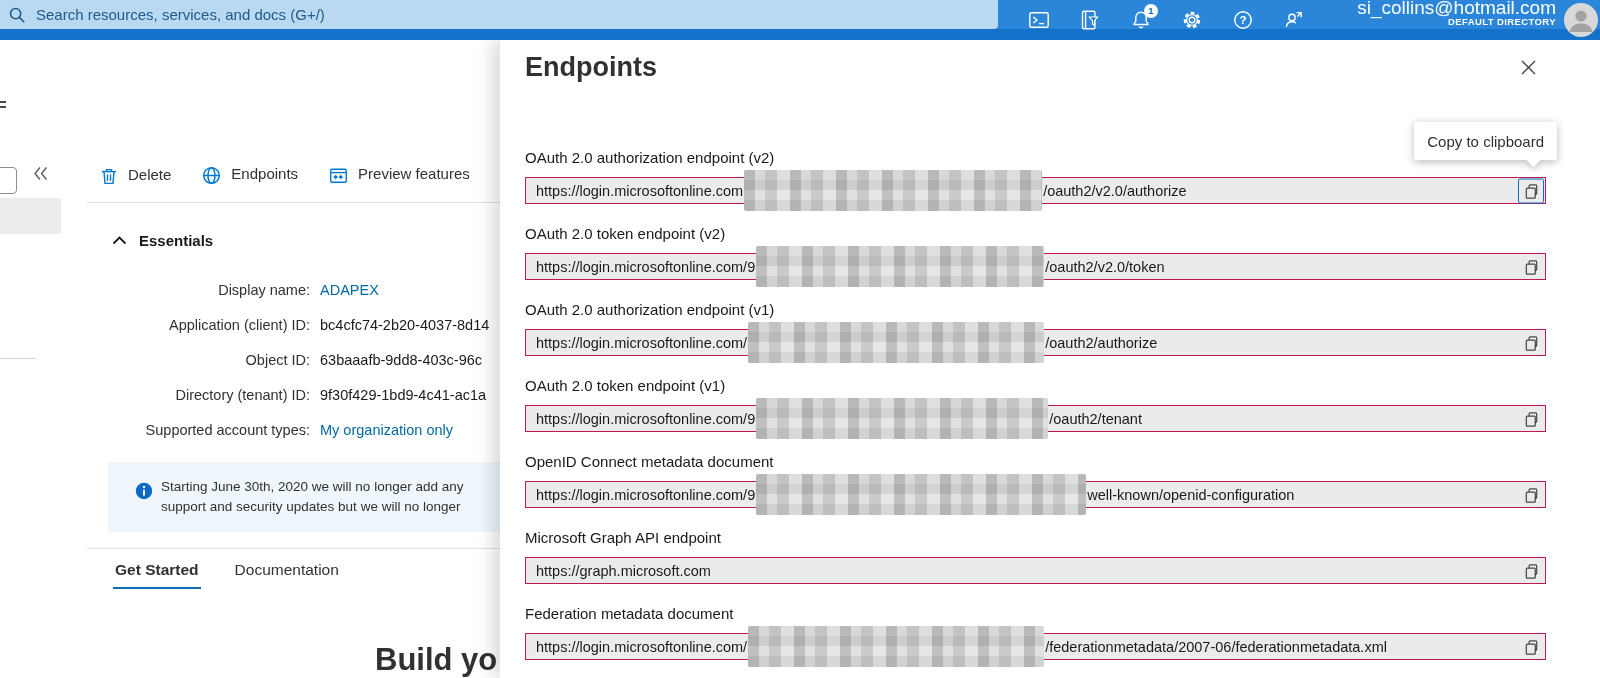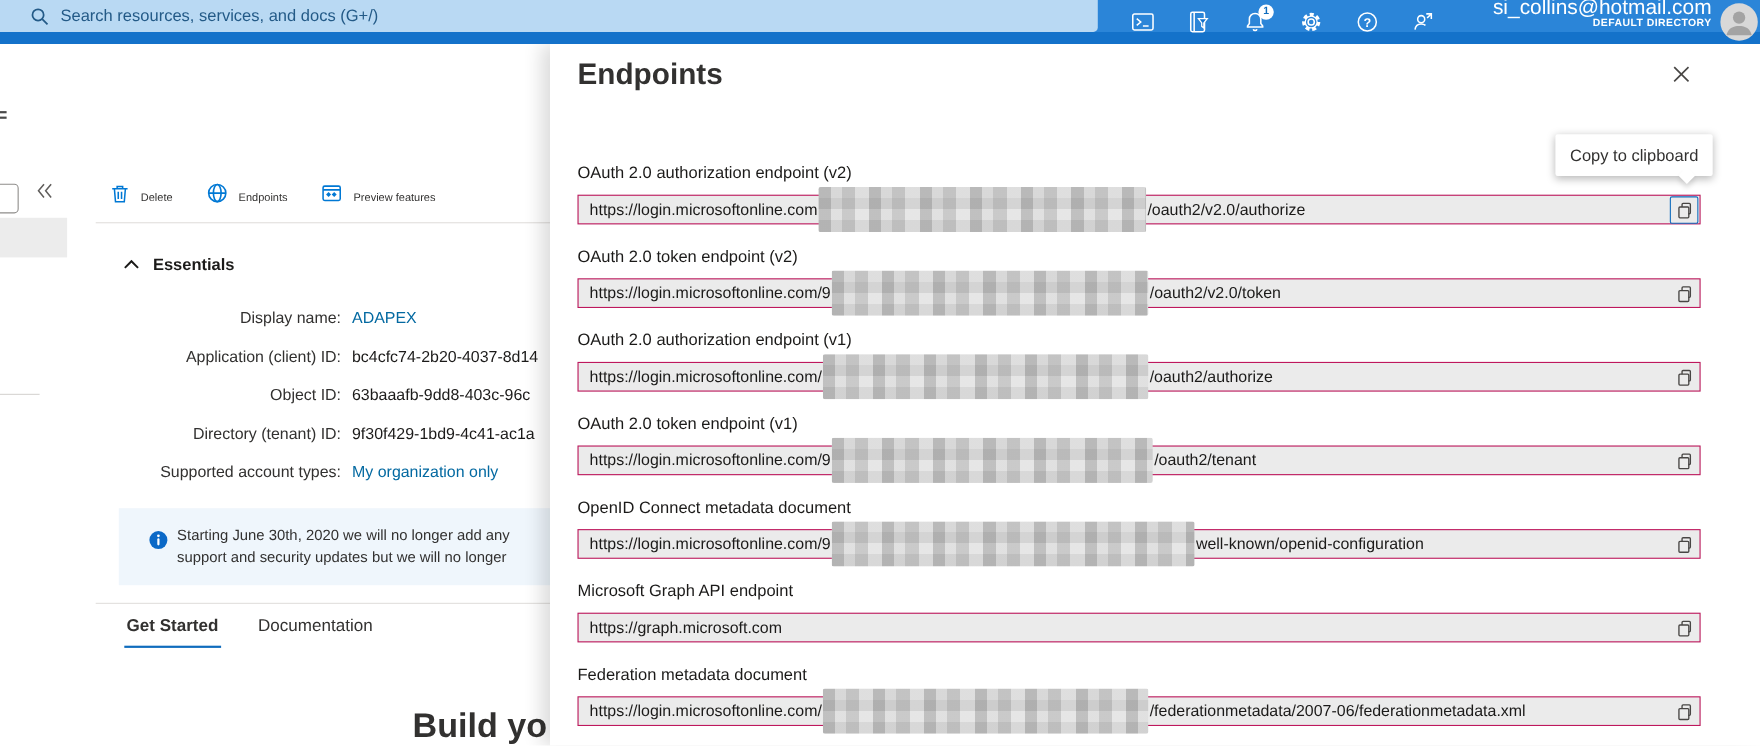--- a/index.html
+++ b/index.html
@@ -5,21 +5,21 @@
   * { box-sizing: border-box; margin: 0; padding: 0; }
   html,body { width:1600px; height:678px; overflow:hidden; background:#fff;
     font-family:"Liberation Sans", sans-serif; }
   .stage { position:relative; width:1600px; height:678px; overflow:hidden; background:#fff; }
 
   
   .header { position:absolute; left:0; top:0; width:1600px; height:40px;
     background:linear-gradient(180deg,#2b85d8 0,#2b85d8 72%,#1472ca 72%,#1472ca 100%); z-index:40; }
   .search-box { position:absolute; left:0; top:0; width:998px; height:29px;
     background:#b9d9f3; border-radius:0 0 4px 0; display:flex; align-items:center;
-    padding-left:27px; cursor:text; }
+    padding-left:8px; cursor:text; }
   .search-box svg { flex:none; }
   .search-text { margin-left:10px; font-size:15px; color:#235a87; white-space:nowrap; }
   .hicons { position:absolute; right:295px; top:0; height:40px; display:flex;
     align-items:center; gap:29px; }
   .hicon { position:relative; width:22px; height:22px; background:none; border:none;
     cursor:pointer; padding:0; }
   .hicon svg { display:block; }
   .badge { position:absolute; top:-5px; right:-6px; min-width:14px; height:14px;
     background:#fff; color:#0f6cbd; border-radius:50%; font-size:9.5px; font-weight:bold;
     line-height:14px; text-align:center; }
@@ -35,22 +35,22 @@
   .left-search-fragment { position:absolute; left:-22px; top:167px; width:39px; height:27px;
     border:1.5px solid #8f8d8b; border-radius:4px; background:#fff; }
   .collapse-btn { position:absolute; left:31px; top:166px; width:18px; height:16px;
     background:none; border:none; cursor:pointer; padding:0; }
   .selected-menu-block { position:absolute; left:0; top:198px; width:61px; height:36px;
     background:#ececec; cursor:pointer; }
   .menu-divider { position:absolute; left:0; top:358px; width:36px; height:1px; background:#d6d4d2; }
 
   
   .toolbar { position:absolute; left:99px; top:165px; display:flex; gap:30px; align-items:center; }
-  .tb-item { display:flex; align-items:flex-end; gap:9px; background:none; border:none;
-    cursor:pointer; font-family:inherit; font-size:10px; color:#323130; padding:0; }
+  .tb-item { display:flex; align-items:flex-start; gap:9px; background:none; border:none;
+    cursor:pointer; font-family:inherit; font-size:15px; color:#323130; padding:0; }
   .toolbar-divider { position:absolute; left:87px; top:202px; width:1513px; height:1px; background:#e1dfdd; }
 
   
   .ess-header { position:absolute; left:112px; top:232px; display:flex; align-items:center;
     gap:12px; background:none; border:none; cursor:pointer; padding:0;
     font-family:inherit; font-size:15px; font-weight:bold; color:#1b1a19; }
   .ess-rows { position:absolute; left:112px; top:272px; width:520px; }
   .ess-row { display:flex; height:35px; align-items:center; font-size:14.5px; }
   .ess-label { width:194px; color:#323130; flex:none;text-align:right; }
   .ess-colon { width:14px; color:#323130; flex:none; }

